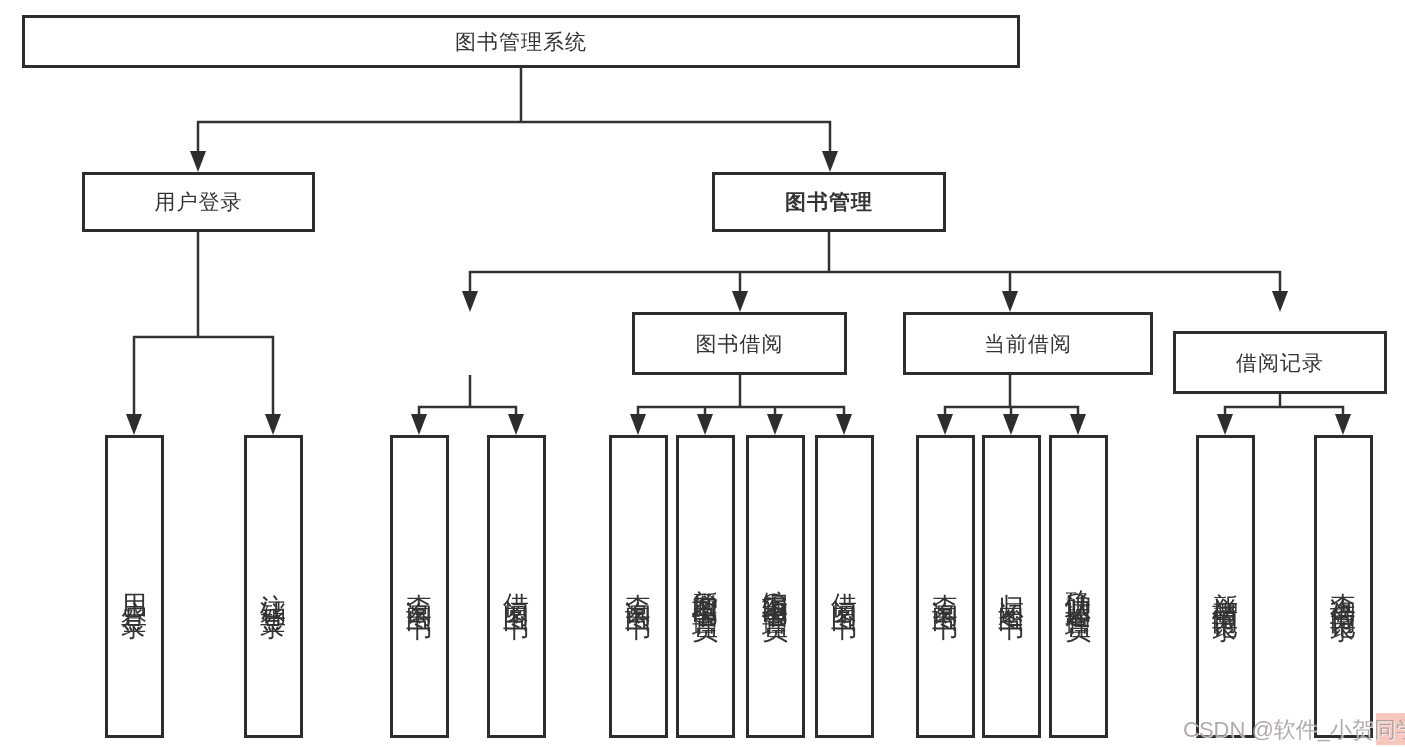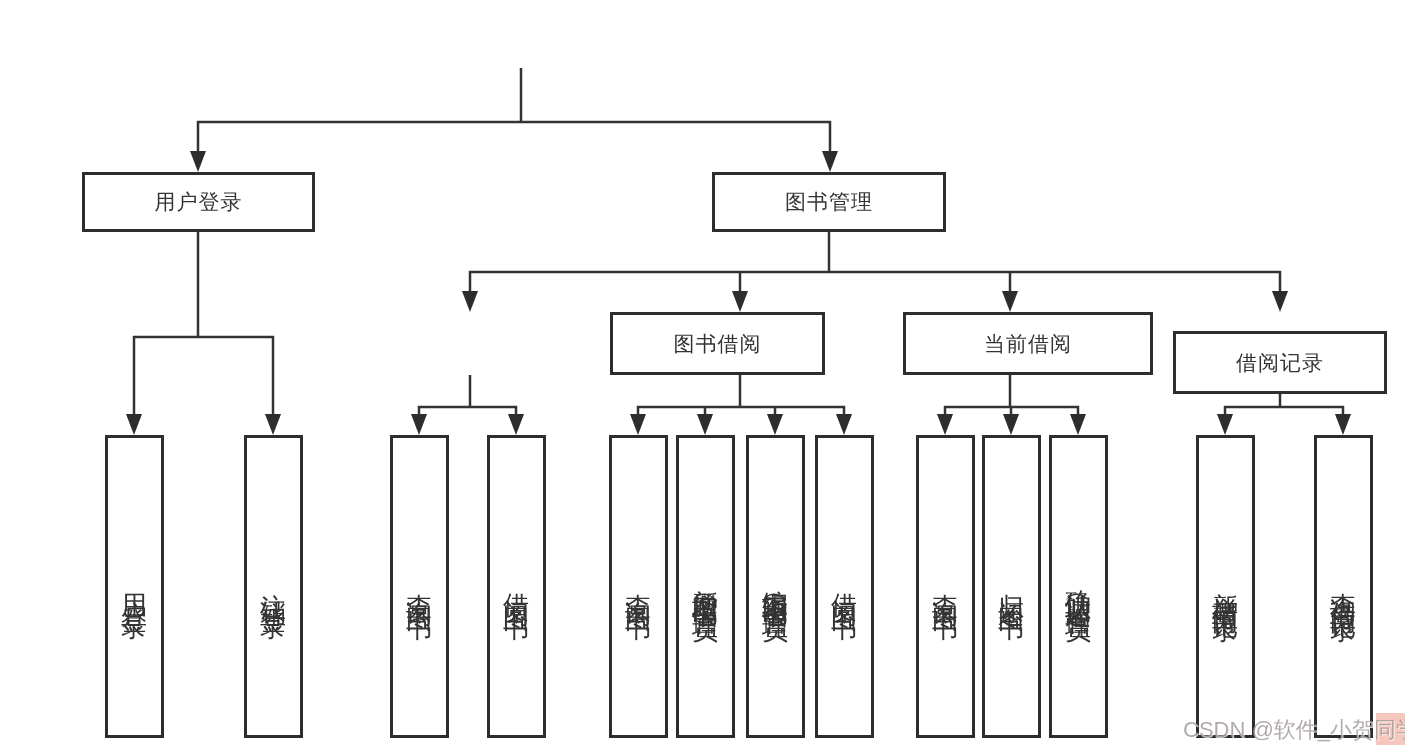--- a/index.html
+++ b/index.html
@@ -115,29 +115,32 @@
       <polygon points="767,414 783,414 775,435"></polygon>
       <polygon points="836,414 852,414 844,435"></polygon>
       <polygon points="937,414 953,414 945,435"></polygon>
       <polygon points="1003,414 1019,414 1011,435"></polygon>
       <polygon points="1070,414 1086,414 1078,435"></polygon>
       <polygon points="1217,414 1233,414 1225,435"></polygon>
       <polygon points="1335,414 1351,414 1343,435"></polygon>
     </g>
   </svg>
 
+  <div class="node" style="left:22px;top:15px;width:998px;height:53px;">
+    <span class="hlabel">图书管理系统</span>
+  </div>
 
   <div class="node" style="left:82px;top:172px;width:233px;height:60px;">
     <span class="hlabel">用户登录</span>
   </div>
-  <div class="node" style="left:712px;top:172px;width:234px;height:60px;">
+  <div class="node" style="left:712px;top:172px;width:234px;height:60px;font-weight:bold;">
     <span class="hlabel">图书管理</span>
   </div>
 
-  <div class="node" style="left:610px;top:312px;width:215px;height:63px;">
+  <div class="node" style="left:632px;top:312px;width:215px;height:63px;">
     <span class="hlabel">图书借阅</span>
   </div>
   <div class="node" style="left:903px;top:312px;width:250px;height:63px;">
     <span class="hlabel">当前借阅</span>
   </div>
   <div class="node" style="left:1173px;top:312px;width:214px;height:63px;margin-top:19px;">
     <span class="hlabel">借阅记录</span>
   </div>
 
   <div class="node leaf" style="left:105px;">

